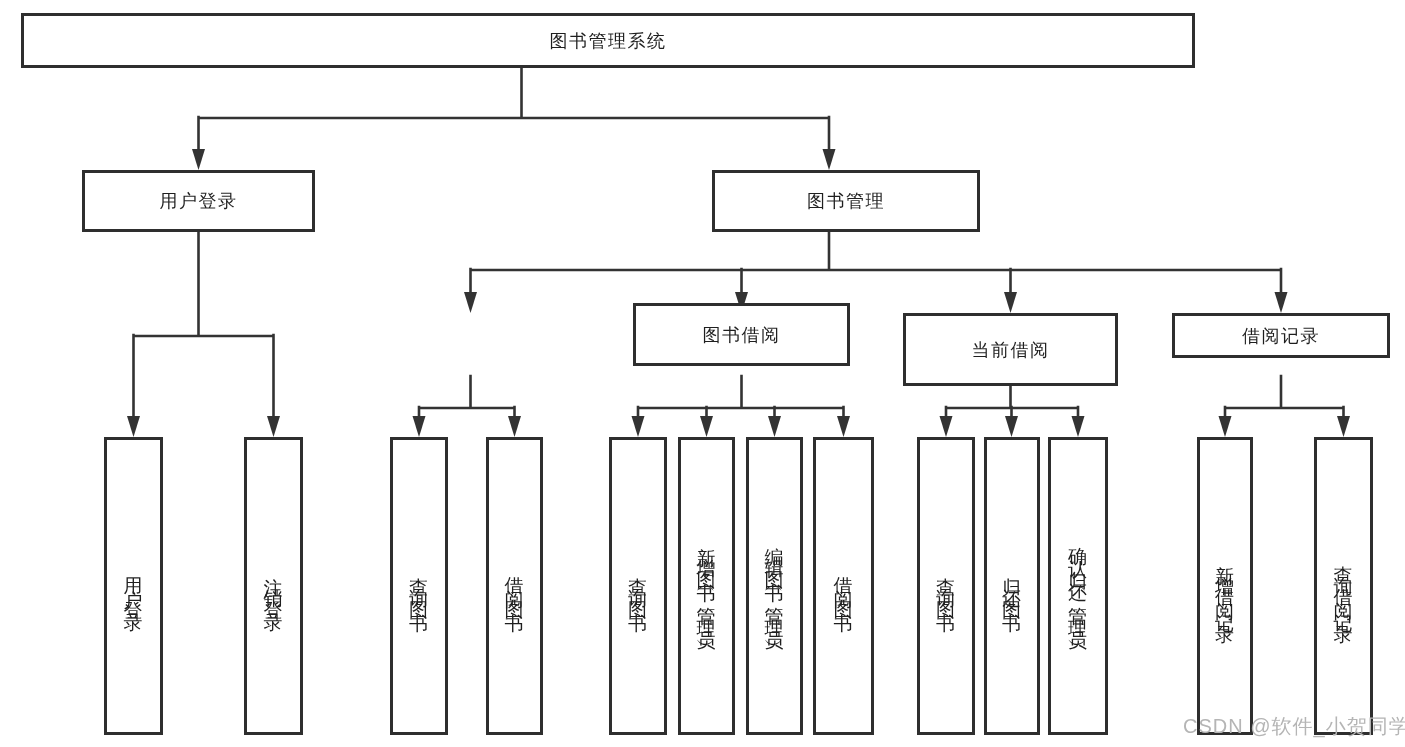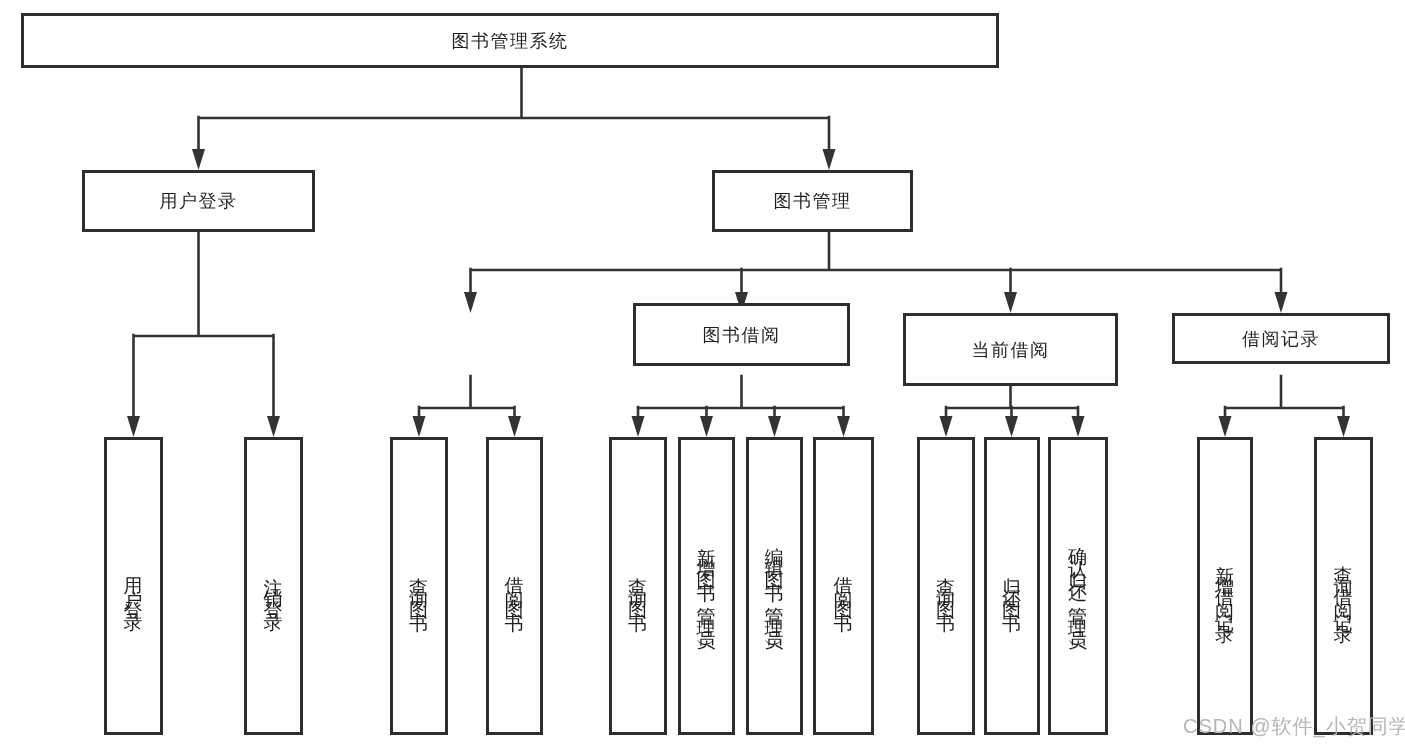--- a/index.html
+++ b/index.html
@@ -79,38 +79,38 @@
       <polygon class="arrow" points="1071.5,416 1084.5,416 1078,437"></polygon>
     </g>
 
     <g>
       <path class="edge" d="M1281 376 L1281 408 M1225 408 L1343.5 408 M1225 407 L1225 418 M1343.5 407 L1343.5 418"></path>
       <polygon class="arrow" points="1218.5,416 1231.5,416 1225,437"></polygon>
       <polygon class="arrow" points="1337,416 1350,416 1343.5,437"></polygon>
     </g>
   </svg>
 
-  <div class="node" style="left:21px; top:13px; width:978px; height:55px;">
+  <div class="node" style="left:21px; top:13px; width:1174px; height:55px;">
     <span class="h-label">图书管理系统</span>
   </div>
 
   <div class="node" style="left:82px; top:170px; width:233px; height:62px;">
     <span class="h-label">用户登录</span>
   </div>
-  <div class="node" style="left:712px; top:170px; width:201px; height:62px;">
+  <div class="node" style="left:712px; top:170px; width:268px; height:62px;">
     <span class="h-label">图书管理</span>
   </div>
 
   <div class="node" style="left:633px; top:303px; width:217px; height:63px;">
     <span class="h-label">图书借阅</span>
   </div>
   <div class="node" style="left:903px; top:313px; width:215px; height:73px;">
     <span class="h-label">当前借阅</span>
   </div>
-  <div class="node" style="left:1172px; top:313px; width:218px; height:51px;">
+  <div class="node" style="left:1172px; top:313px; width:218px; height:45px;">
     <span class="h-label">借阅记录</span>
   </div>
 
   <div class="node" style="left:104px; top:437px; width:59px; height:298px;">
     <span class="v-label">用户登录</span>
   </div>
   <div class="node" style="left:244px; top:437px; width:59px; height:298px;">
     <span class="v-label">注销登录</span>
   </div>
 

